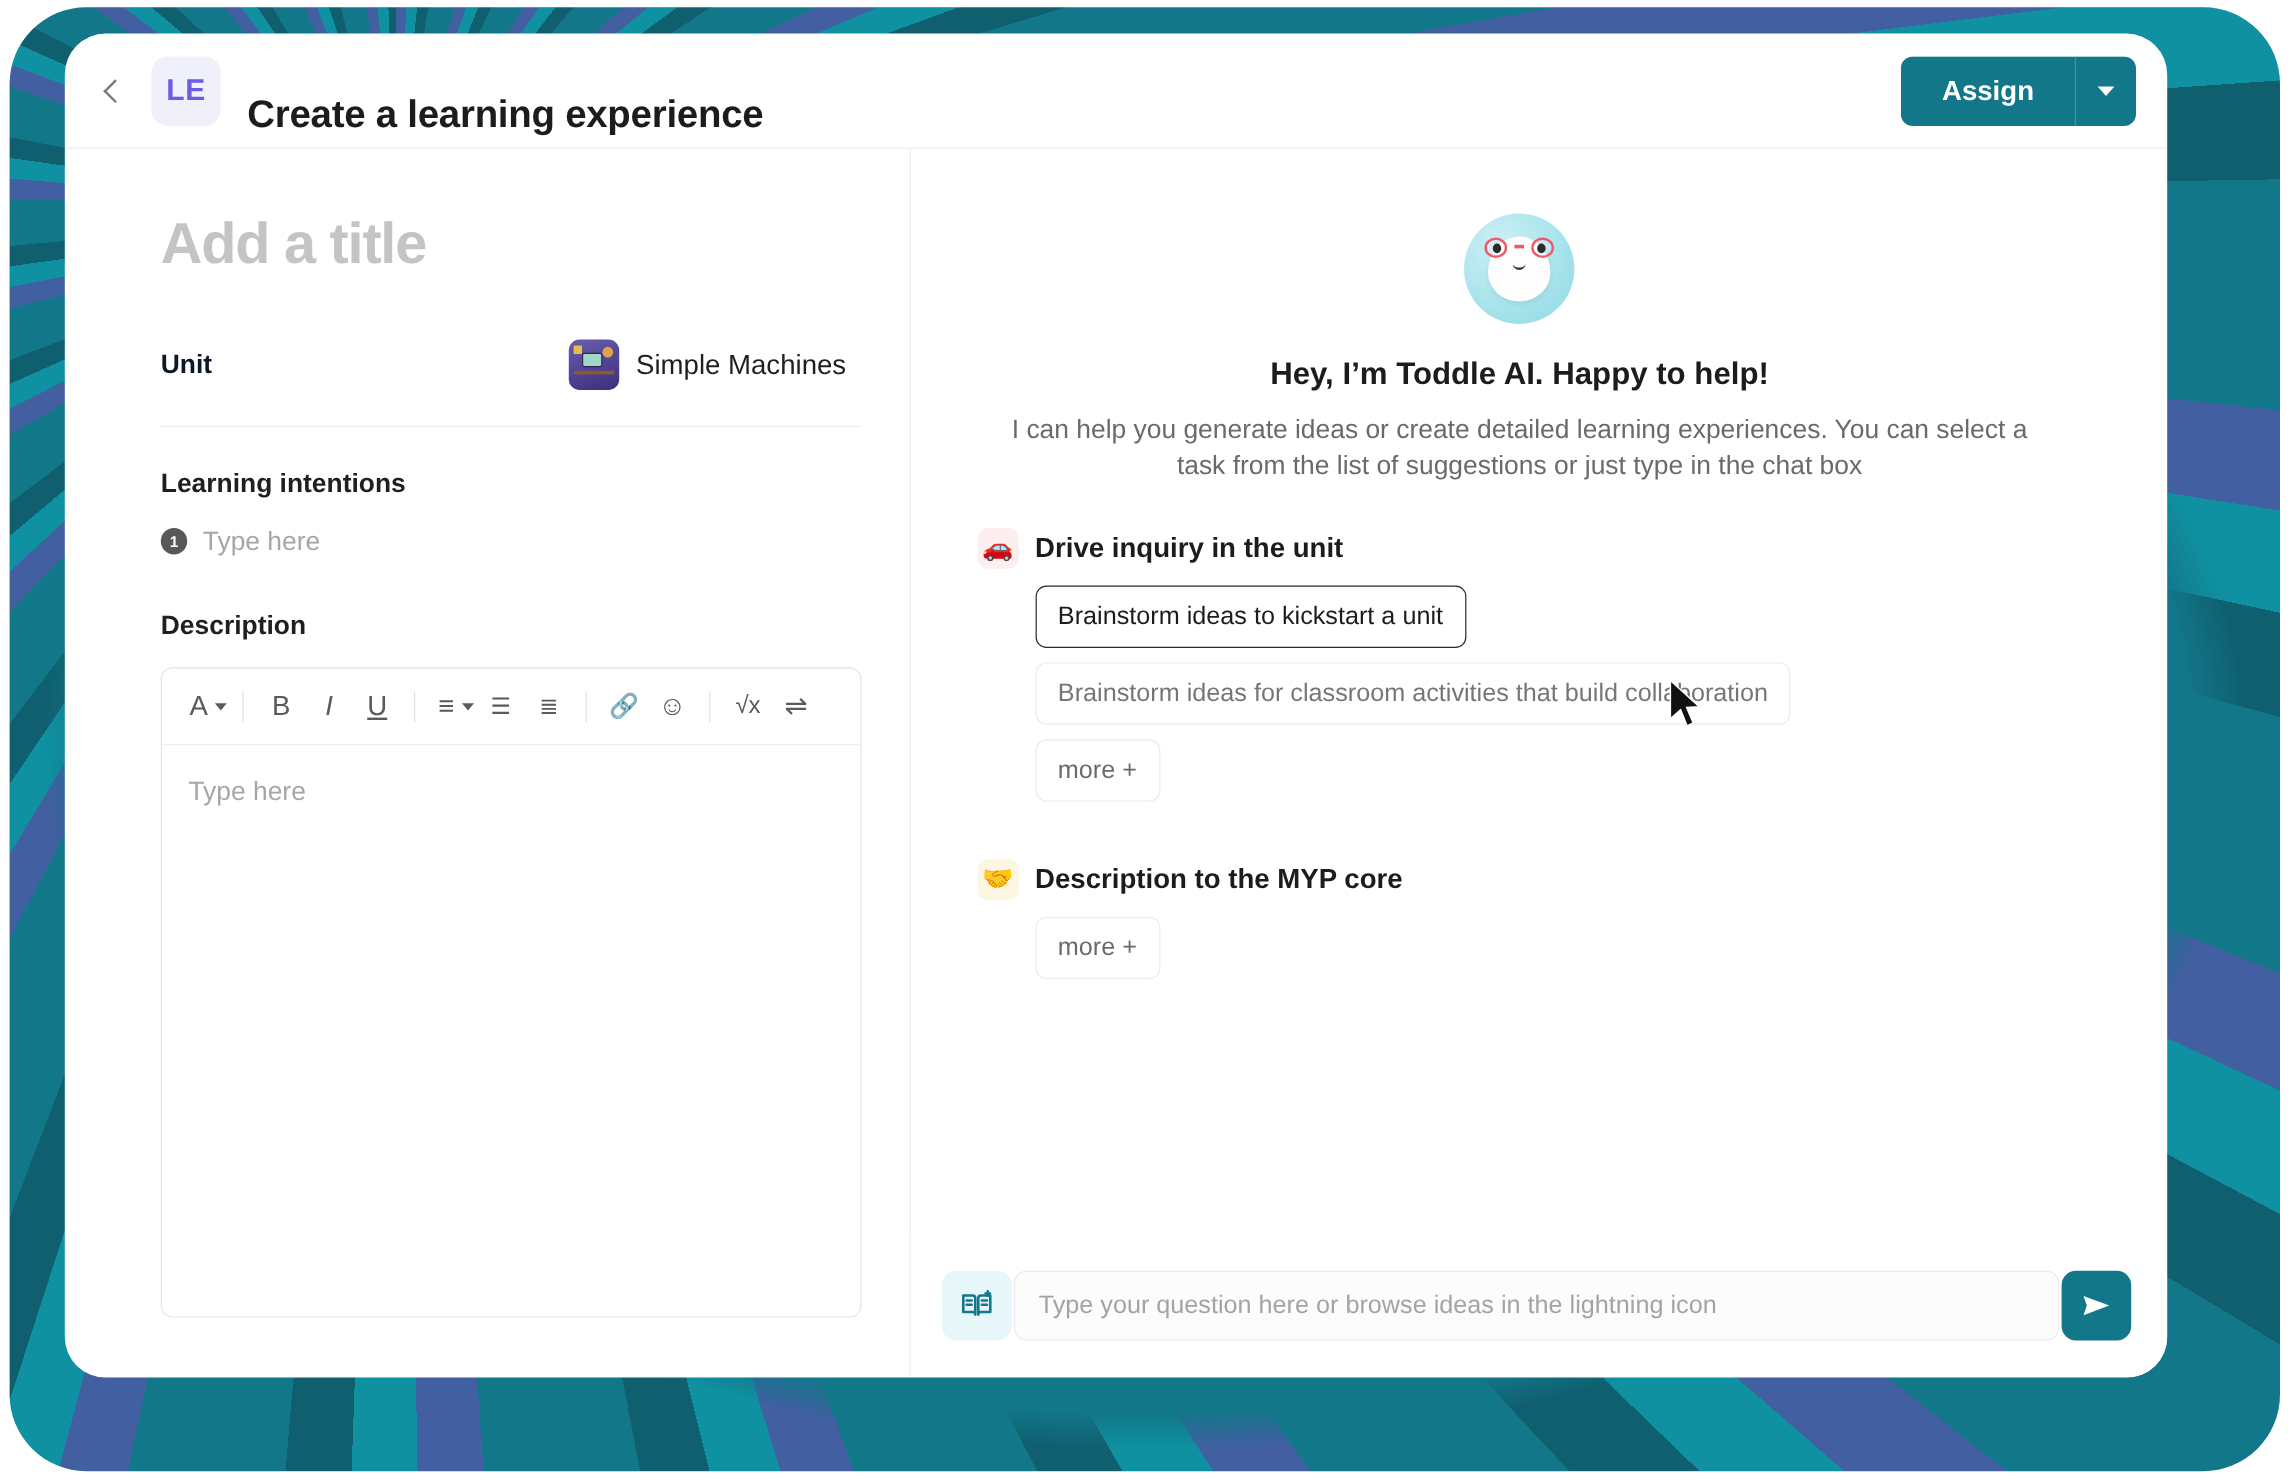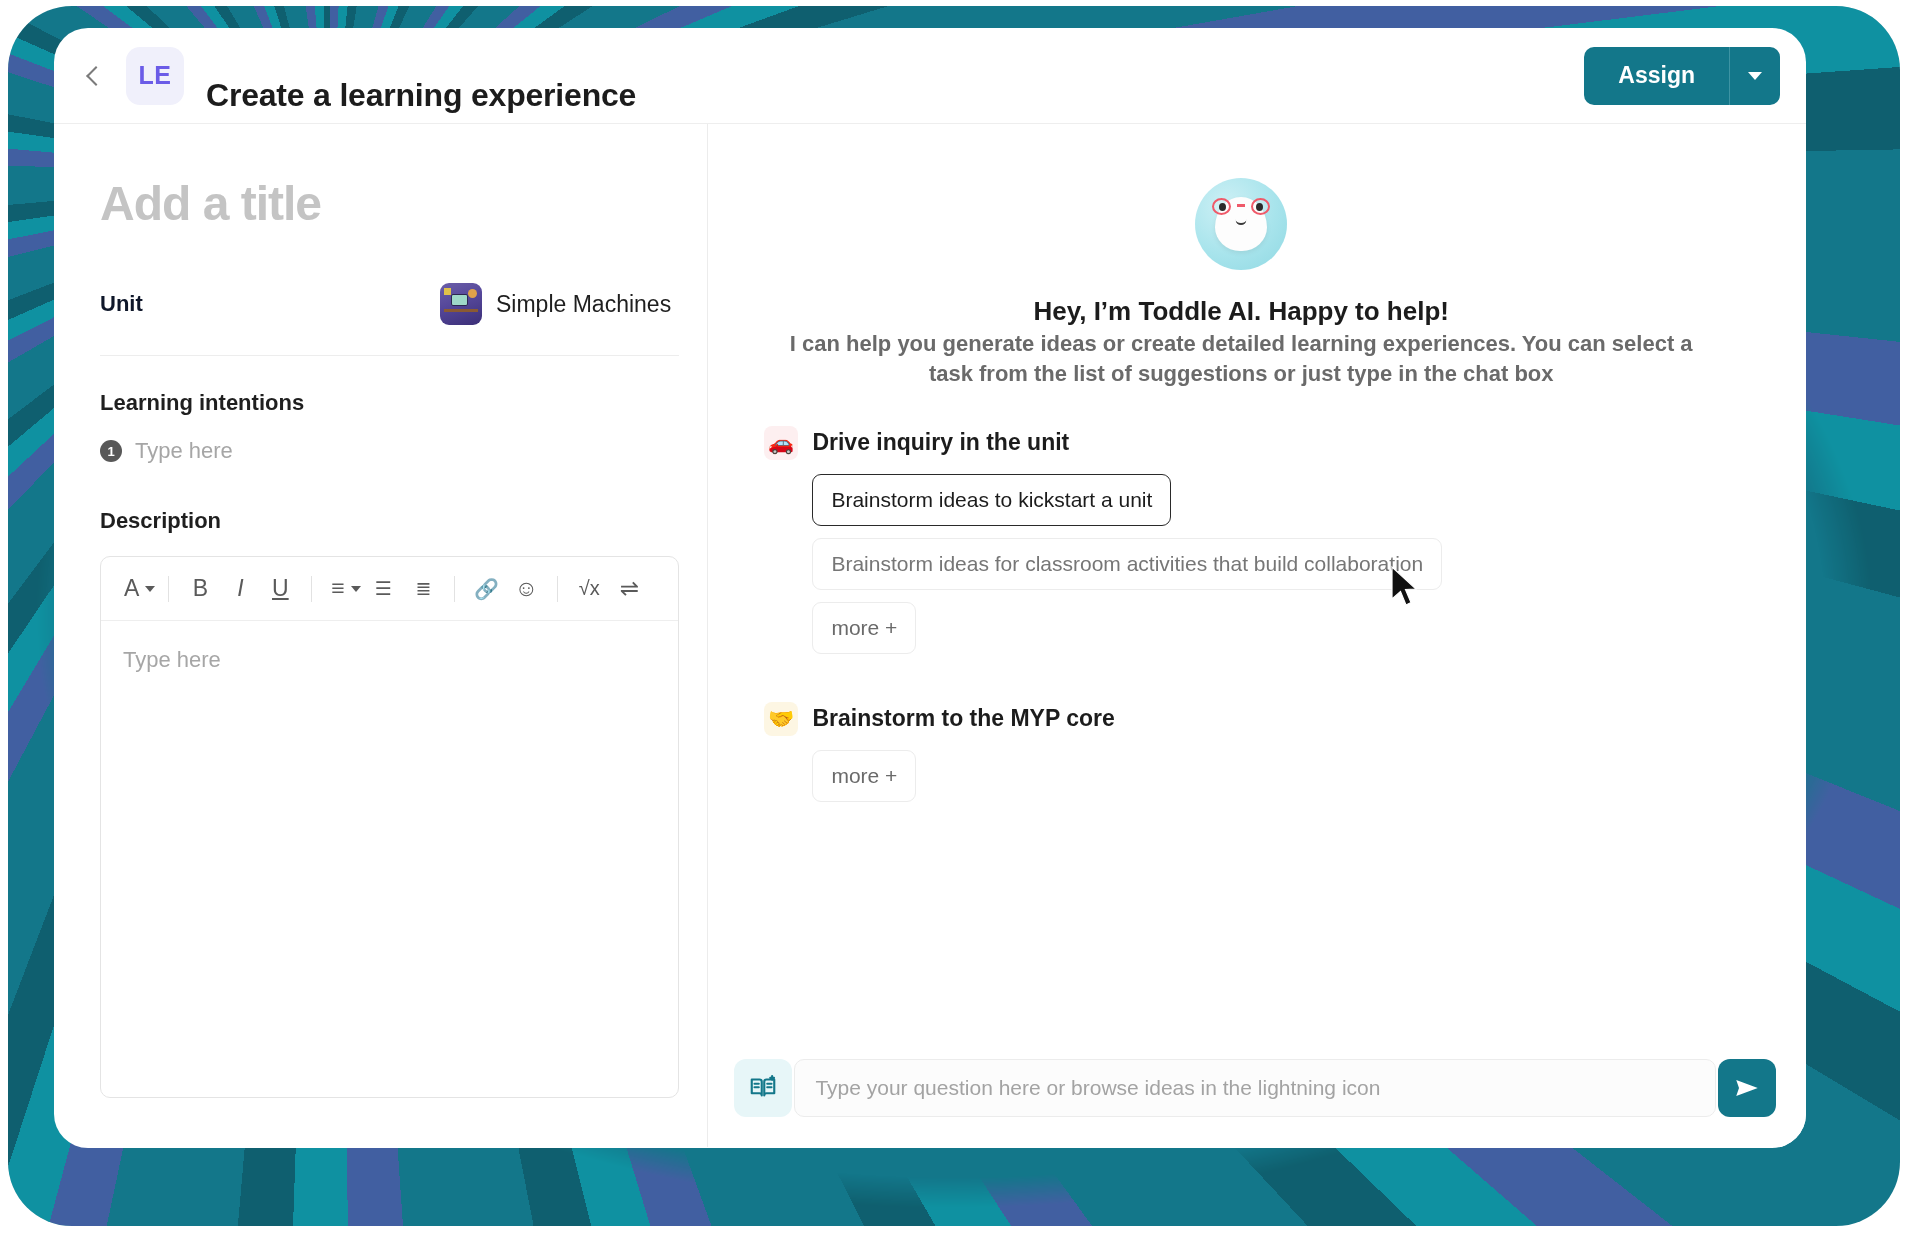--- a/index.html
+++ b/index.html
@@ -118,23 +118,24 @@
     width: 0; height: 0;
     border-left: 7px solid transparent;
     border-right: 7px solid transparent;
     border-top: 8px solid #ffffff;
   }
 
   
   #body { display: flex; height: calc(1120px - 97px); }
   #left-pane {
     width: 969px;
-    padding: 52px 28px 0 42px;
+    padding: 52px 40px 0 42px;
     border-right: 1px solid #ececec;
     position: relative;
+    margin-left: 34px;
   }
   #right-pane {
     flex: 1 1 auto;
     position: relative;
   }
 
   
   #doc-title {
     font-size: 48px;
     font-weight: bold;
@@ -321,27 +322,26 @@
     border-radius: 0 0 9px 9px;
   }
   #ai-title {
     margin-top: 26px;
     text-align: center;
     font-size: 26px;
     font-weight: bold;
     color: #1c1c1c;
   }
   #ai-sub {
-    margin-top: 2px;
+    margin-top: 16px;
     text-align: center;
     font-size: 22px;
     line-height: 1.38;
     color: #6a6a6a;
     padding: 0 6px;
-    font-weight: bold;
   }
 
   .sugg-group { margin-top: 36px; }
   .sugg-group.second { margin-top: 36px; }
   .sugg-head {
     display: flex;
     align-items: center;
     gap: 14px;
   }
   .sugg-emoji {
@@ -552,21 +552,21 @@
               </span>
               <span class="chip-line">
                 <span class="chip more">more +</span>
               </span>
             </div>
           </div>
 
           <div class="sugg-group second">
             <div class="sugg-head">
               <span class="sugg-emoji hand">🤝</span>
-              <span class="sugg-title">Brainstorm to the MYP core</span>
+              <span class="sugg-title">Description to the MYP core</span>
             </div>
             <div class="chips">
               <span class="chip-line">
                 <span class="chip more">more +</span>
               </span>
             </div>
           </div>
 
         </div>
 

